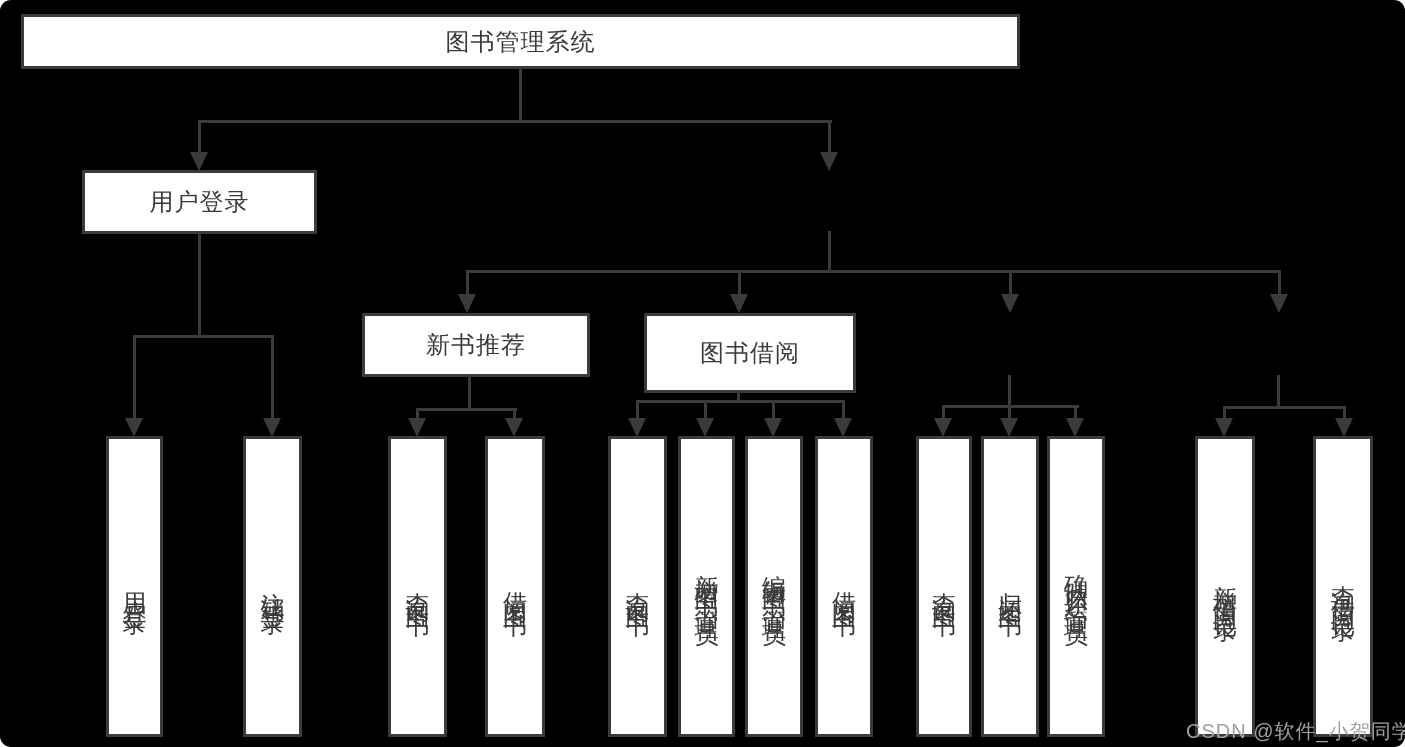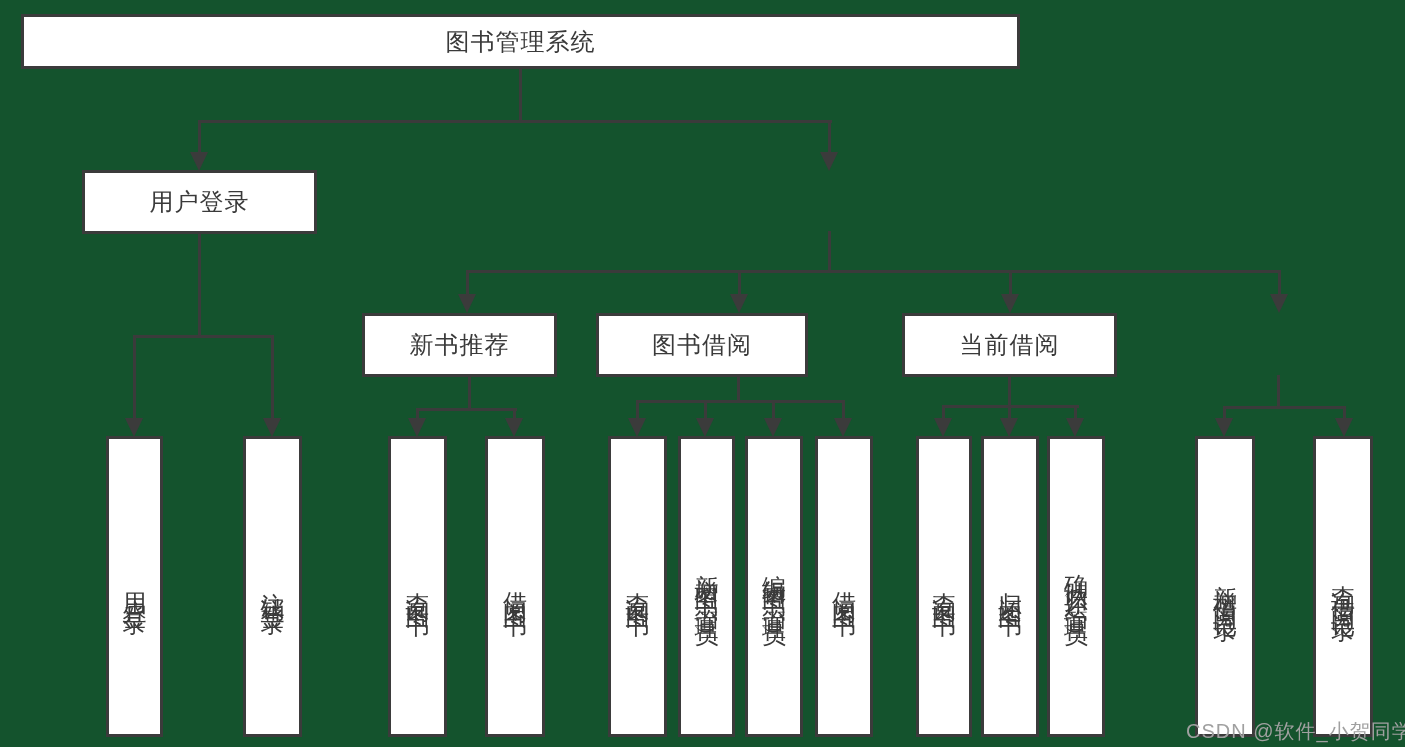--- a/index.html
+++ b/index.html
@@ -1,18 +1,18 @@
 <!DOCTYPE html>
 <html><head>
 <meta charset="utf-8">
 <style>
   html,body { margin:0; padding:0; background:#ffffff; }
   #canvas {
-    position:relative; width:1405px; height:747px; background:#14532d;
-    font-family:"Liberation Sans","DejaVu Sans",sans-serif; overflow:hidden;
+    position:relative; width:1405px; height:747px; background:#000000;
+    font-family:"Liberation Sans","DejaVu Sans",sans-serif; overflow:hidden;border-radius:11px;
   }
   .box {
     position:absolute; box-sizing:border-box; background:#ffffff;
     border:3px solid #3b3b3b; color:#3a3a3a;
     display:flex; align-items:center; justify-content:center;
     font-size:24px; letter-spacing:1px; z-index:2;
   }
   .vbox { font-size:24px; }
   .vtext {
     writing-mode:vertical-rl; text-orientation:mixed;
@@ -91,23 +91,22 @@
   <div class="h" style="left:1223px; top:406px; width:123px;"></div>
   <div class="v" style="left:1223px; top:406px; height:14px;"></div>
   <div class="arrow" style="left:1215px; top:418px;"></div>
   <div class="v" style="left:1343px; top:406px; height:14px;"></div>
   <div class="arrow" style="left:1335px; top:418px;"></div>
 
   <div class="box" style="left:21px; top:14px; width:999px; height:55px;">图书管理系统</div>
 
   <div class="box" style="left:82px; top:170px; width:235px; height:64px;">用户登录</div>
 
-  <div class="box" style="left:362px; top:313px; width:195px; height:64px;font-family:Liberation Serif, serif;">新书推荐</div>
-  <div class="box" style="left:596px; top:313px; width:212px; height:64px;">图书借阅</div>
-  <div class="box" style="left:902px; top:313px; width:215px; height:64px;">当前借阅</div>
+  <div class="box" style="left:362px; top:313px; width:228px; height:64px;font-family:Liberation Serif, serif;">新书推荐</div>
+  <div class="box" style="left:644px; top:313px; width:212px; height:80px;">图书借阅</div>
 
   <div class="box vbox" style="left:106px; top:436px; width:57px; height:301px;">
     <span class="vtext">用户登录</span>
   </div>
   <div class="box vbox" style="left:243px; top:436px; width:59px; height:301px;">
     <span class="vtext">注销登录</span>
   </div>
 
   <div class="box vbox" style="left:388px; top:436px; width:59px; height:301px;">
     <span class="vtext">查询图书</span>

